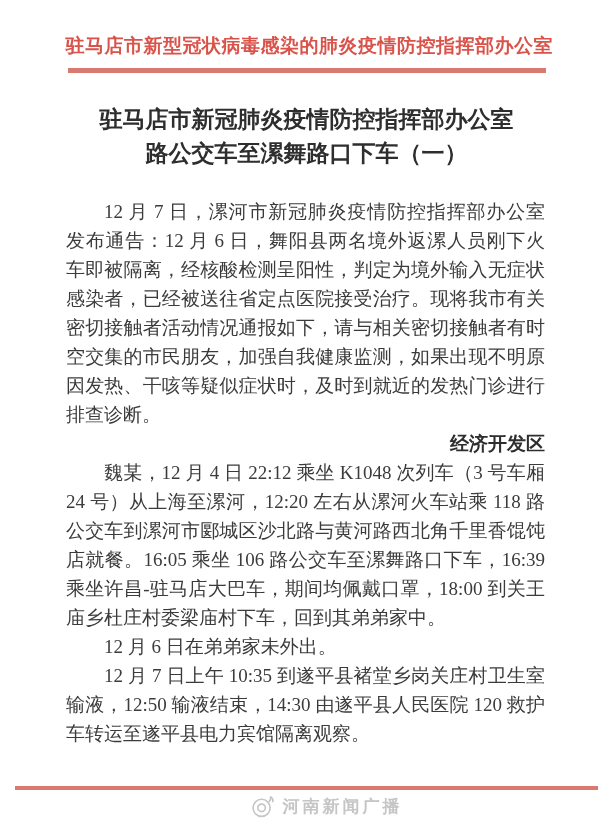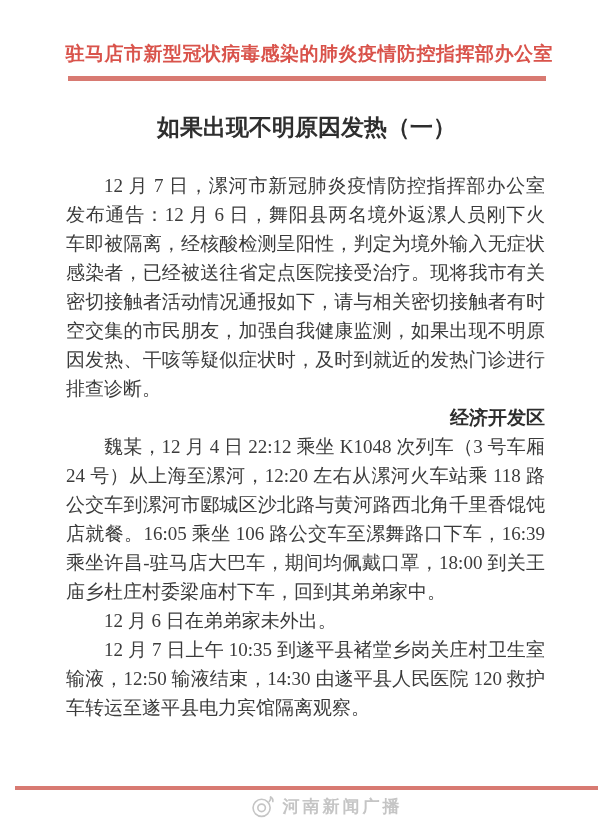--- a/index.html
+++ b/index.html
@@ -17,21 +17,21 @@
     font-family: "Liberation Serif", "DejaVu Serif", serif;
   }
   .page {
     position: relative;
     width: 613px;
     height: 821px;
     background: var(--page-bg);
     overflow: hidden;
   }
   
-  .letterhead { padding-top: 40px; }
+  .letterhead { padding-top: 32px; }
   .letterhead-title {
     width: 482px;
     margin: 0 auto;
     text-align: center;
     font-size: 19px;
     font-weight: 700;
     letter-spacing: 0.5px;
     color: var(--accent-red);
     line-height: 1.45;
     white-space: nowrap;
@@ -108,21 +108,22 @@
 <body>
 
 <div class="page">
 
   <div class="letterhead">
     <div class="letterhead-title">驻马店市新型冠状病毒感染的肺炎疫情防控指挥部办公室</div>
     <div class="double-rule"></div>
   </div>
 
   <h1 class="doc-title">
-    <span class="title-line">如果出现不明原因发热（一）</span>
+    <span class="title-line">驻马店市新冠肺炎疫情防控指挥部办公室</span>
+    <span class="title-line">路公交车至漯舞路口下车（一）</span>
   </h1>
 
   <div class="doc-body">
     <p class="para">12 月 7 日，漯河市新冠肺炎疫情防控指挥部办公室发布通告：12 月 6 日，舞阳县两名境外返漯人员刚下火车即被隔离，经核酸检测呈阳性，判定为境外输入无症状感染者，已经被送往省定点医院接受治疗。现将我市有关密切接触者活动情况通报如下，请与相关密切接触者有时空交集的市民朋友，加强自我健康监测，如果出现不明原因发热、干咳等疑似症状时，及时到就近的发热门诊进行排查诊断。</p>
     <p class="section-heading">经济开发区</p>
     <p class="para">魏某，12 月 4 日 22:12 乘坐 K1048 次列车（3 号车厢 24 号）从上海至漯河，12:20 左右从漯河火车站乘 118 路公交车到漯河市郾城区沙北路与黄河路西北角千里香馄饨店就餐。16:05 乘坐 106 路公交车至漯舞路口下车，16:39 乘坐许昌-驻马店大巴车，期间均佩戴口罩，18:00 到关王庙乡杜庄村委梁庙村下车，回到其弟弟家中。</p>
     <p class="para">12 月 6 日在弟弟家未外出。</p>
     <p class="para">12 月 7 日上午 10:35 到遂平县褚堂乡岗关庄村卫生室输液，12:50 输液结束，14:30 由遂平县人民医院 120 救护车转运至遂平县电力宾馆隔离观察。</p>
   </div>
 

